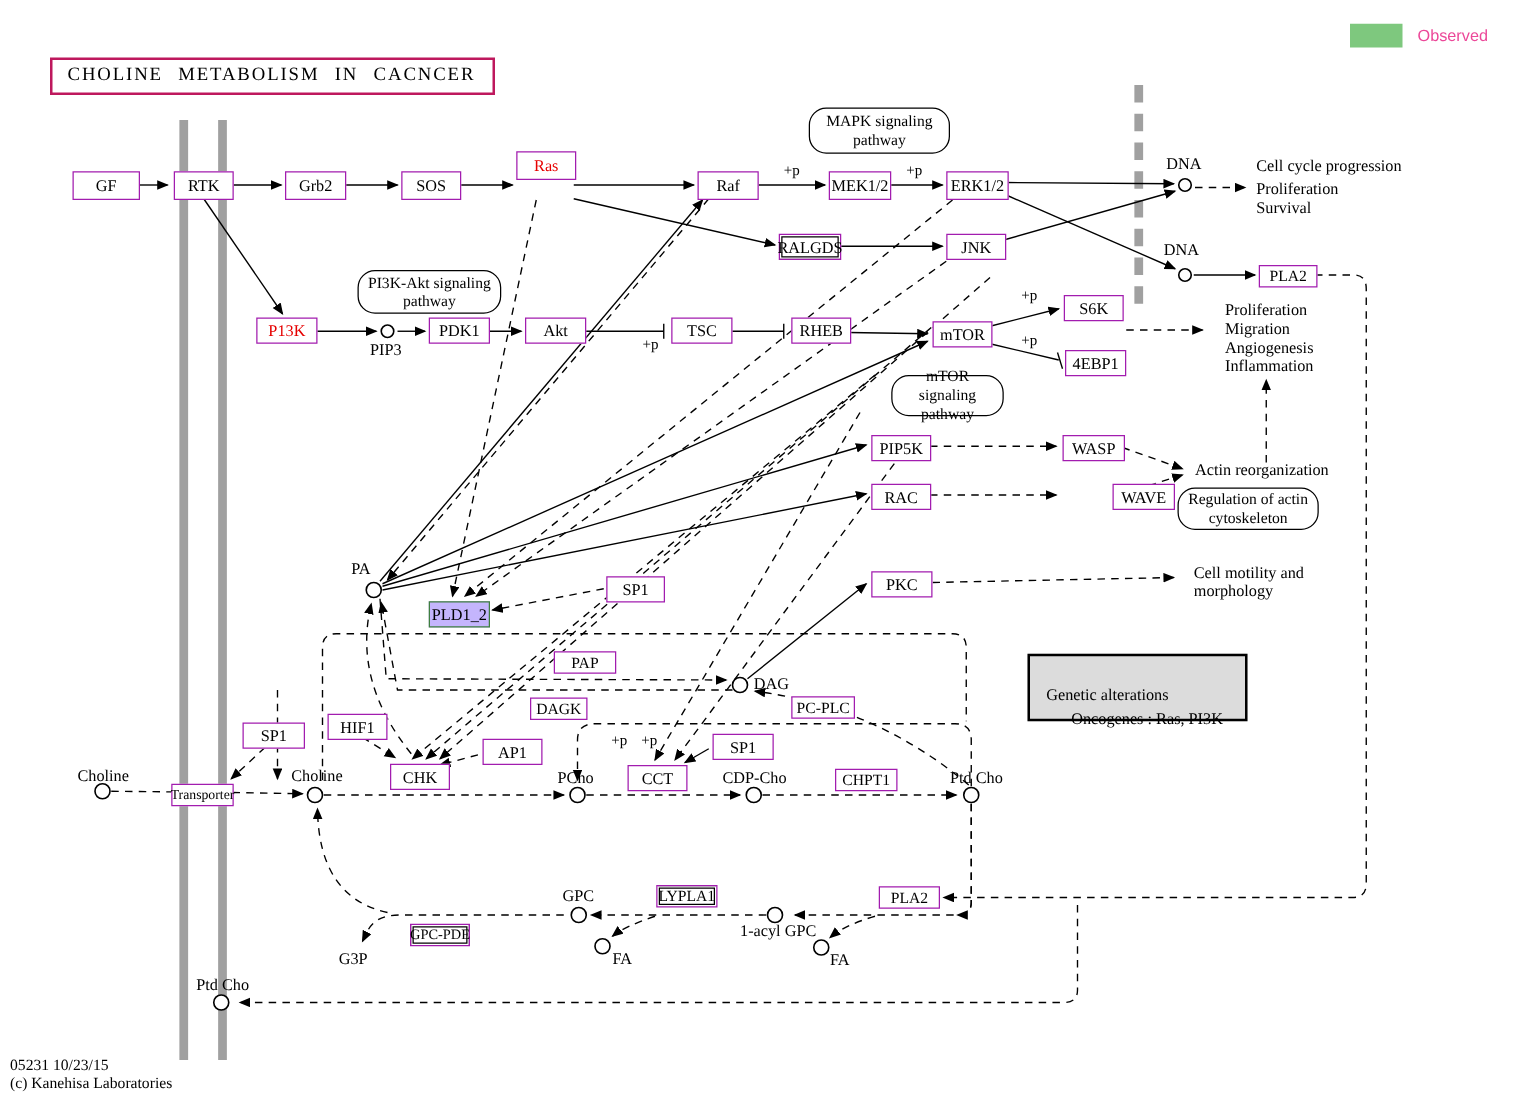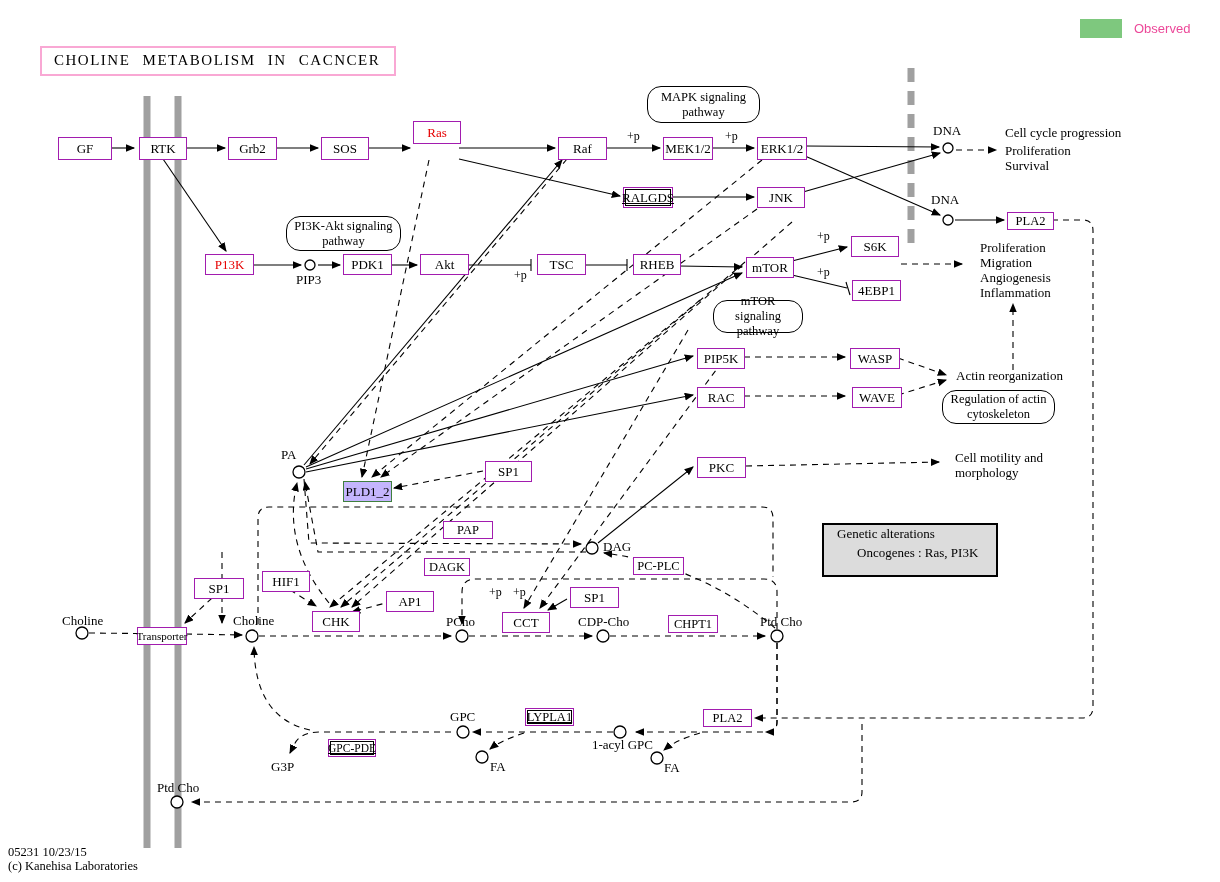--- a/index.html
+++ b/index.html
@@ -4,38 +4,38 @@
 <style>
   html,body{margin:0;padding:0;background:#fff;}
   #canvas{position:relative;width:1220px;height:882px;background:#fff;overflow:hidden;
           font-family:"Liberation Serif",serif;}
   svg#wires{position:absolute;left:0;top:0;z-index:1;}
   .gb{position:absolute;z-index:3;height:19px;border:1px solid #a21caf;background:#fff;
       display:flex;align-items:center;justify-content:center;
       font:13px "Liberation Serif",serif;color:#000;white-space:nowrap;text-align:center;}
   .gb.tall{height:21px;}
   .gb.sm{height:16px;font-size:12.5px;}
-  .gb.dbl{box-shadow:inset 0 0 0 1px #fff, inset 0 0 0 2px #000;text-decoration:underline;}
+  .gb.dbl{box-shadow:inset 0 0 0 1px #fff, inset 0 0 0 2px #000;}
   .gb.red{color:#e60000;}
   .gb.green{background:#c4b5fd;border-color:#3f7f3f;}
   .pw{position:absolute;z-index:3;border:1px solid #000;border-radius:14px;background:#fff;
       display:flex;align-items:center;justify-content:center;text-align:center;
       font:12.5px "Liberation Serif",serif;line-height:1.2;padding:2px 4px;box-sizing:border-box;}
   .lbl{position:absolute;z-index:2;font:13px "Liberation Serif",serif;color:#000;
        white-space:pre-line;line-height:1.15;}
   .pp{position:absolute;z-index:2;font:12px "Liberation Serif",serif;color:#000;}
-  #title-box{position:absolute;left:40px;top:46px;z-index:3;border:2px solid #f9a8d4;
+  #title-box{position:absolute;left:40px;top:46px;z-index:3;border:2px solid #be185d;
        padding:4px 14px 5px 12px;font:15px "Liberation Serif",serif;
        letter-spacing:1.5px;word-spacing:7px;background:#fff;}
   #legend{position:absolute;left:1080px;top:19px;z-index:3;display:flex;align-items:center;}
   #legend .sw{width:42px;height:19px;background:#7ec87e;margin-right:12px;}
   #legend .lg-lab{font:13px "Liberation Sans",sans-serif;color:#ec4899;}
   #galt{position:absolute;left:822px;top:523px;width:172px;height:50px;z-index:3;
         background:#dcdcdc;border:2px solid #000;font:13px "Liberation Serif",serif;}
-  #galt .l1{margin:1px 0 0 13px;}
+  #galt .l1{margin:23px 0 0 13px;}
   #galt .l2{margin:3px 0 0 33px;}
   .footer{position:absolute;z-index:3;font:12.5px "Liberation Serif",serif;color:#000;}
 </style>
 </head>
 <body>
 
 <div id="canvas">
 
   <svg id="wires" width="1220" height="882">
     <defs>
@@ -172,21 +172,21 @@
   <div class="gb" style="left:343px;top:254px;width:47px">PDK1</div>
   <div class="gb" style="left:420px;top:254px;width:47px">Akt</div>
   <div class="gb" style="left:537px;top:254px;width:47px">TSC</div>
   <div class="gb" style="left:633px;top:254px;width:46px">RHEB</div>
   <div class="gb" style="left:746px;top:257px;width:46px">mTOR</div>
   <div class="gb" style="left:851px;top:236px;width:46px">S6K</div>
   <div class="gb" style="left:852px;top:280px;width:47px">4EBP1</div>
   <div class="gb" style="left:697px;top:348px;width:46px">PIP5K</div>
   <div class="gb" style="left:850px;top:348px;width:48px">WASP</div>
   <div class="gb" style="left:697px;top:387px;width:46px">RAC</div>
-  <div class="gb" style="left:852px;top:387px;width:48px">WAVE</div>
+  <div class="gb" style="left:890px;top:387px;width:48px">WAVE</div>
   <div class="gb" style="left:697px;top:457px;width:47px">PKC</div>
   <div class="gb" style="left:485px;top:461px;width:45px">SP1</div>
   <div class="gb green" style="left:343px;top:481px;width:47px">PLD1_2</div>
   <div class="gb sm" style="left:443px;top:521px;width:48px">PAP</div>
   <div class="gb sm" style="left:424px;top:558px;width:44px">DAGK</div>
   <div class="gb sm" style="left:633px;top:557px;width:49px">PC-PLC</div>
   <div class="gb" style="left:194px;top:578px;width:48px">SP1</div>
   <div class="gb" style="left:262px;top:571px;width:46px">HIF1</div>
   <div class="gb" style="left:386px;top:591px;width:46px">AP1</div>
   <div class="gb" style="left:312px;top:611px;width:46px">CHK</div>

